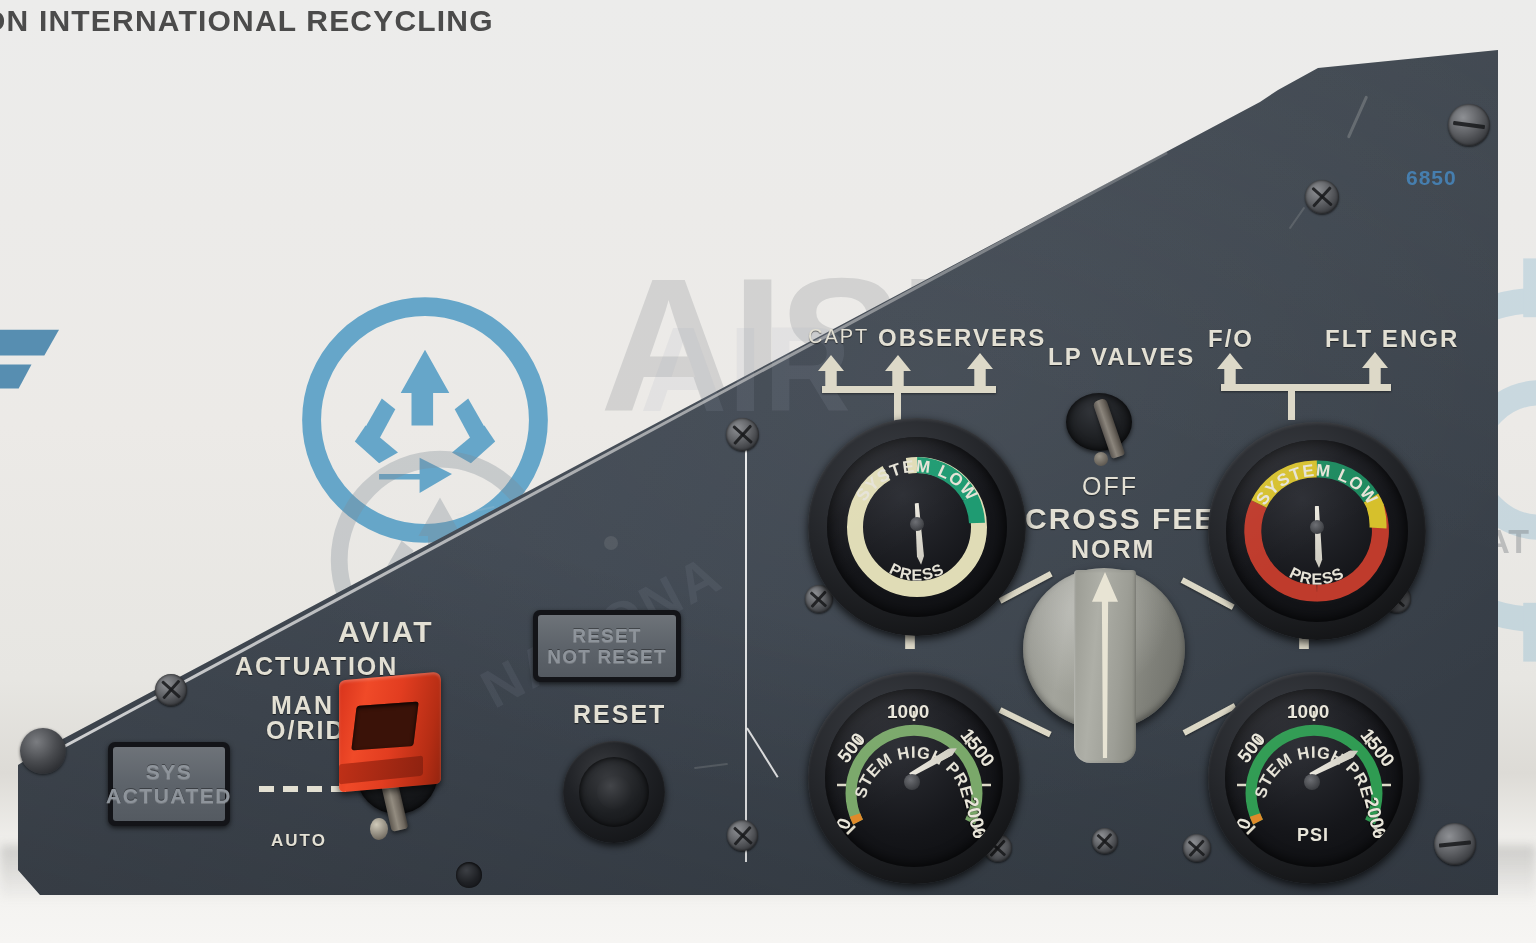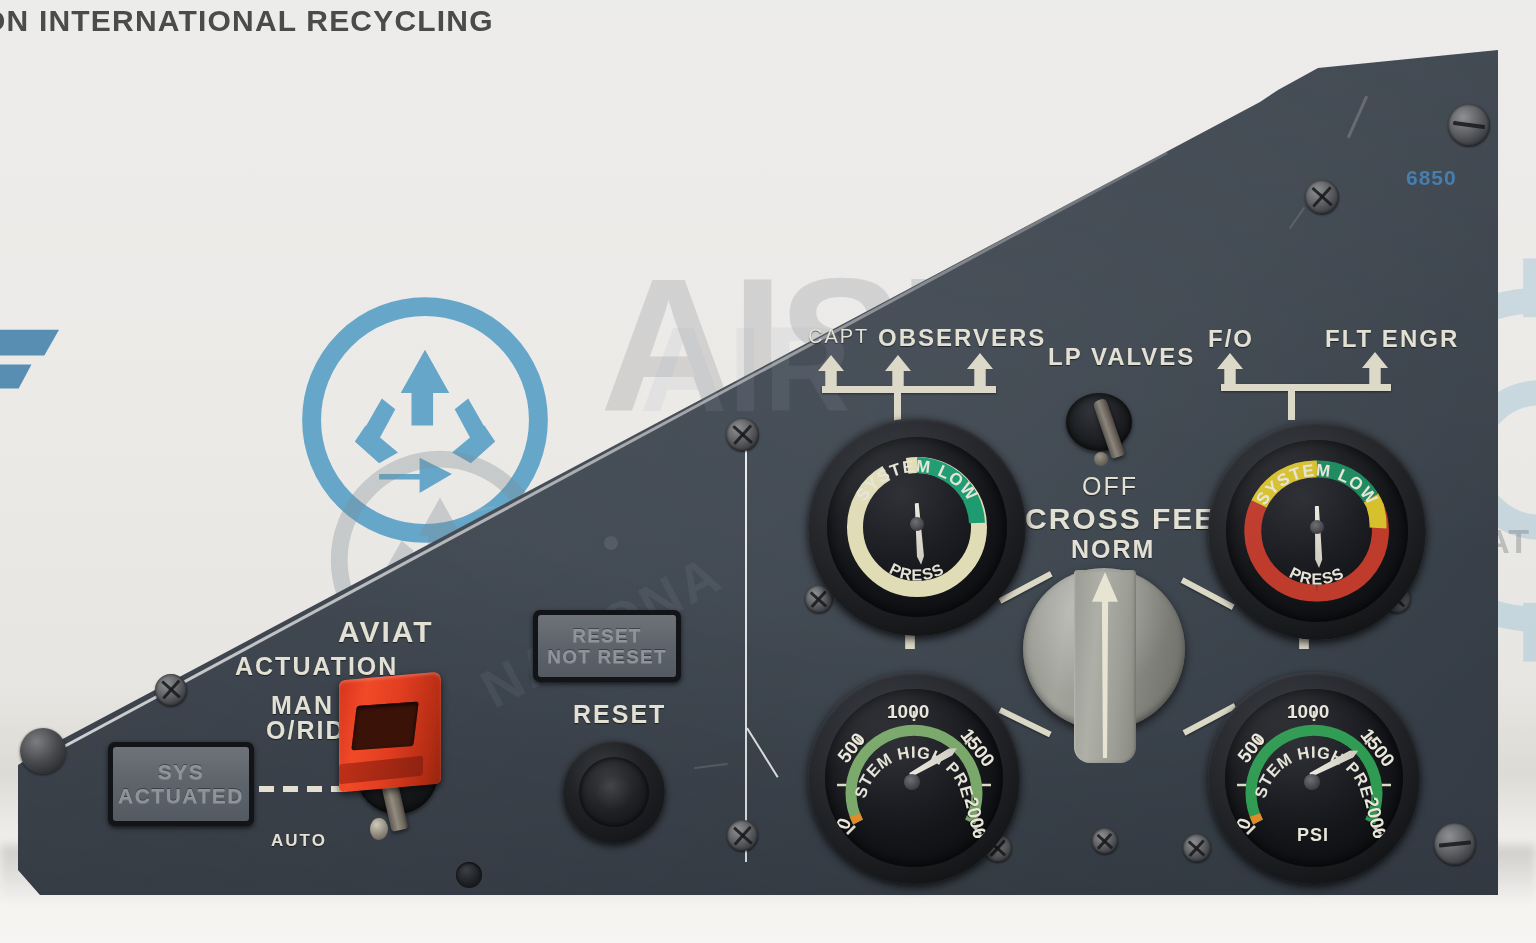--- a/index.html
+++ b/index.html
@@ -590,21 +590,21 @@
     </div>
   </div>
 
   <div class="lbl stencil" style="left:338px; top:615px; font-size:30px; font-weight:bold;">AVIAT</div>
   <div class="lbl stencil" style="left:235px; top:652px; font-size:25px; font-weight:bold;">ACTUATION</div>
   <div class="lbl stencil" style="left:271px; top:691px; font-size:25px; font-weight:bold;">MAN</div>
   <div class="lbl stencil" style="left:266px; top:716px; font-size:25px; font-weight:bold;">O/RIDE</div>
   <div class="lbl stencil" style="left:271px; top:831px; font-size:17px; font-weight:bold;">AUTO</div>
   <div class="lbl stencil" style="left:573px; top:700px; font-size:25px; font-weight:bold;">RESET</div>
 
-  <div class="annun" style="left:108px; top:742px; width:146px; height:84px;">
+  <div class="annun" style="left:108px; top:742px; width:122px; height:84px;">
     <div class="annun-inner" style="font-size:21px; letter-spacing:1.5px;">
       <span>SYS</span>
       <span>ACTUATED</span>
     </div>
   </div>
 
   <div class="annun" style="left:533px; top:610px; width:148px; height:72px;">
     <div class="annun-inner" style="font-size:19px; letter-spacing:1.2px;">
       <span>RESET</span>
       <span>NOT RESET</span>

